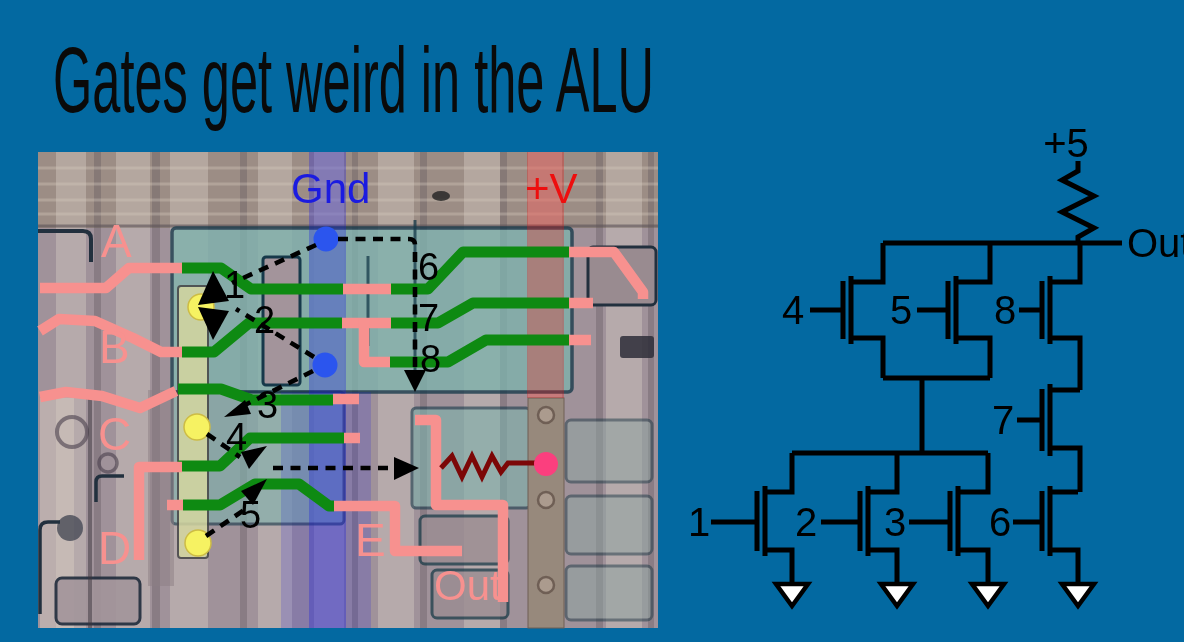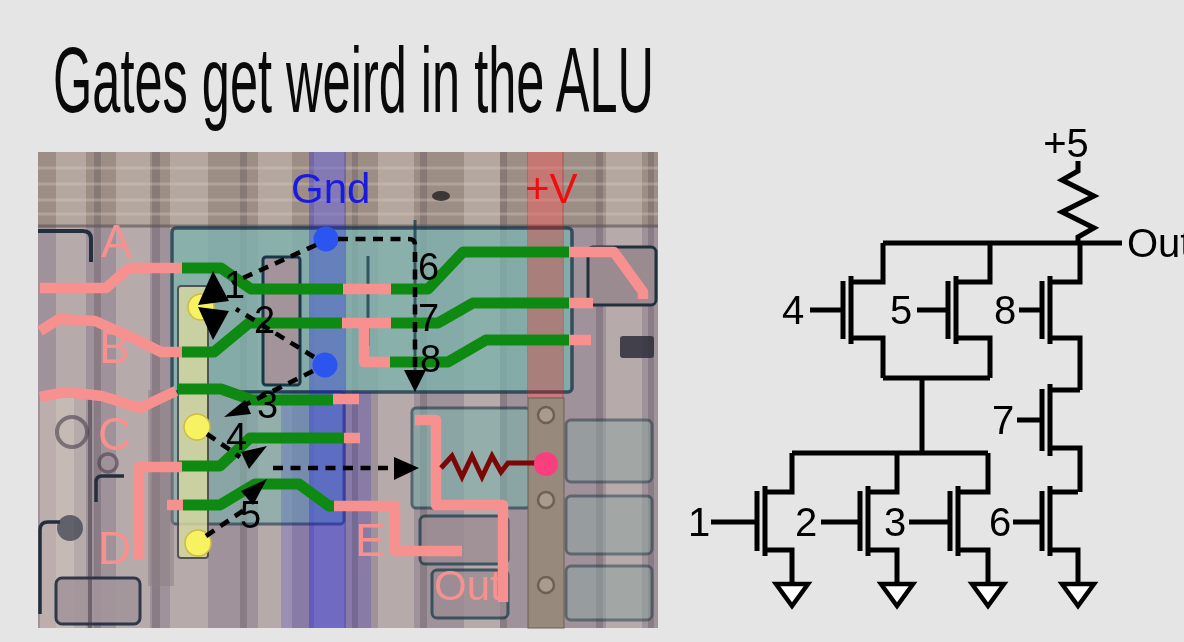--- a/index.html
+++ b/index.html
@@ -1,16 +1,16 @@
 <!DOCTYPE html>
 <html><head>
 <meta charset="utf-8">
 <style>
   html,body{margin:0;padding:0;background:#ffffff;}
-  #page{position:relative;width:1184px;height:642px;background:#e5e5e5;overflow:hidden;}
+  #page{position:relative;width:1184px;height:642px;background:#0369a1;overflow:hidden;}
   svg{position:absolute;left:0;top:0;}
   svg text{font-family:"Liberation Sans","DejaVu Sans",sans-serif;}
   .num{font-size:38px;fill:#000;}
   .pinkletter{font-size:46px;}
   .schlabel{font-size:40px;fill:#000;}
 </style>
 </head>
 <body>
 
 <div id="page">

